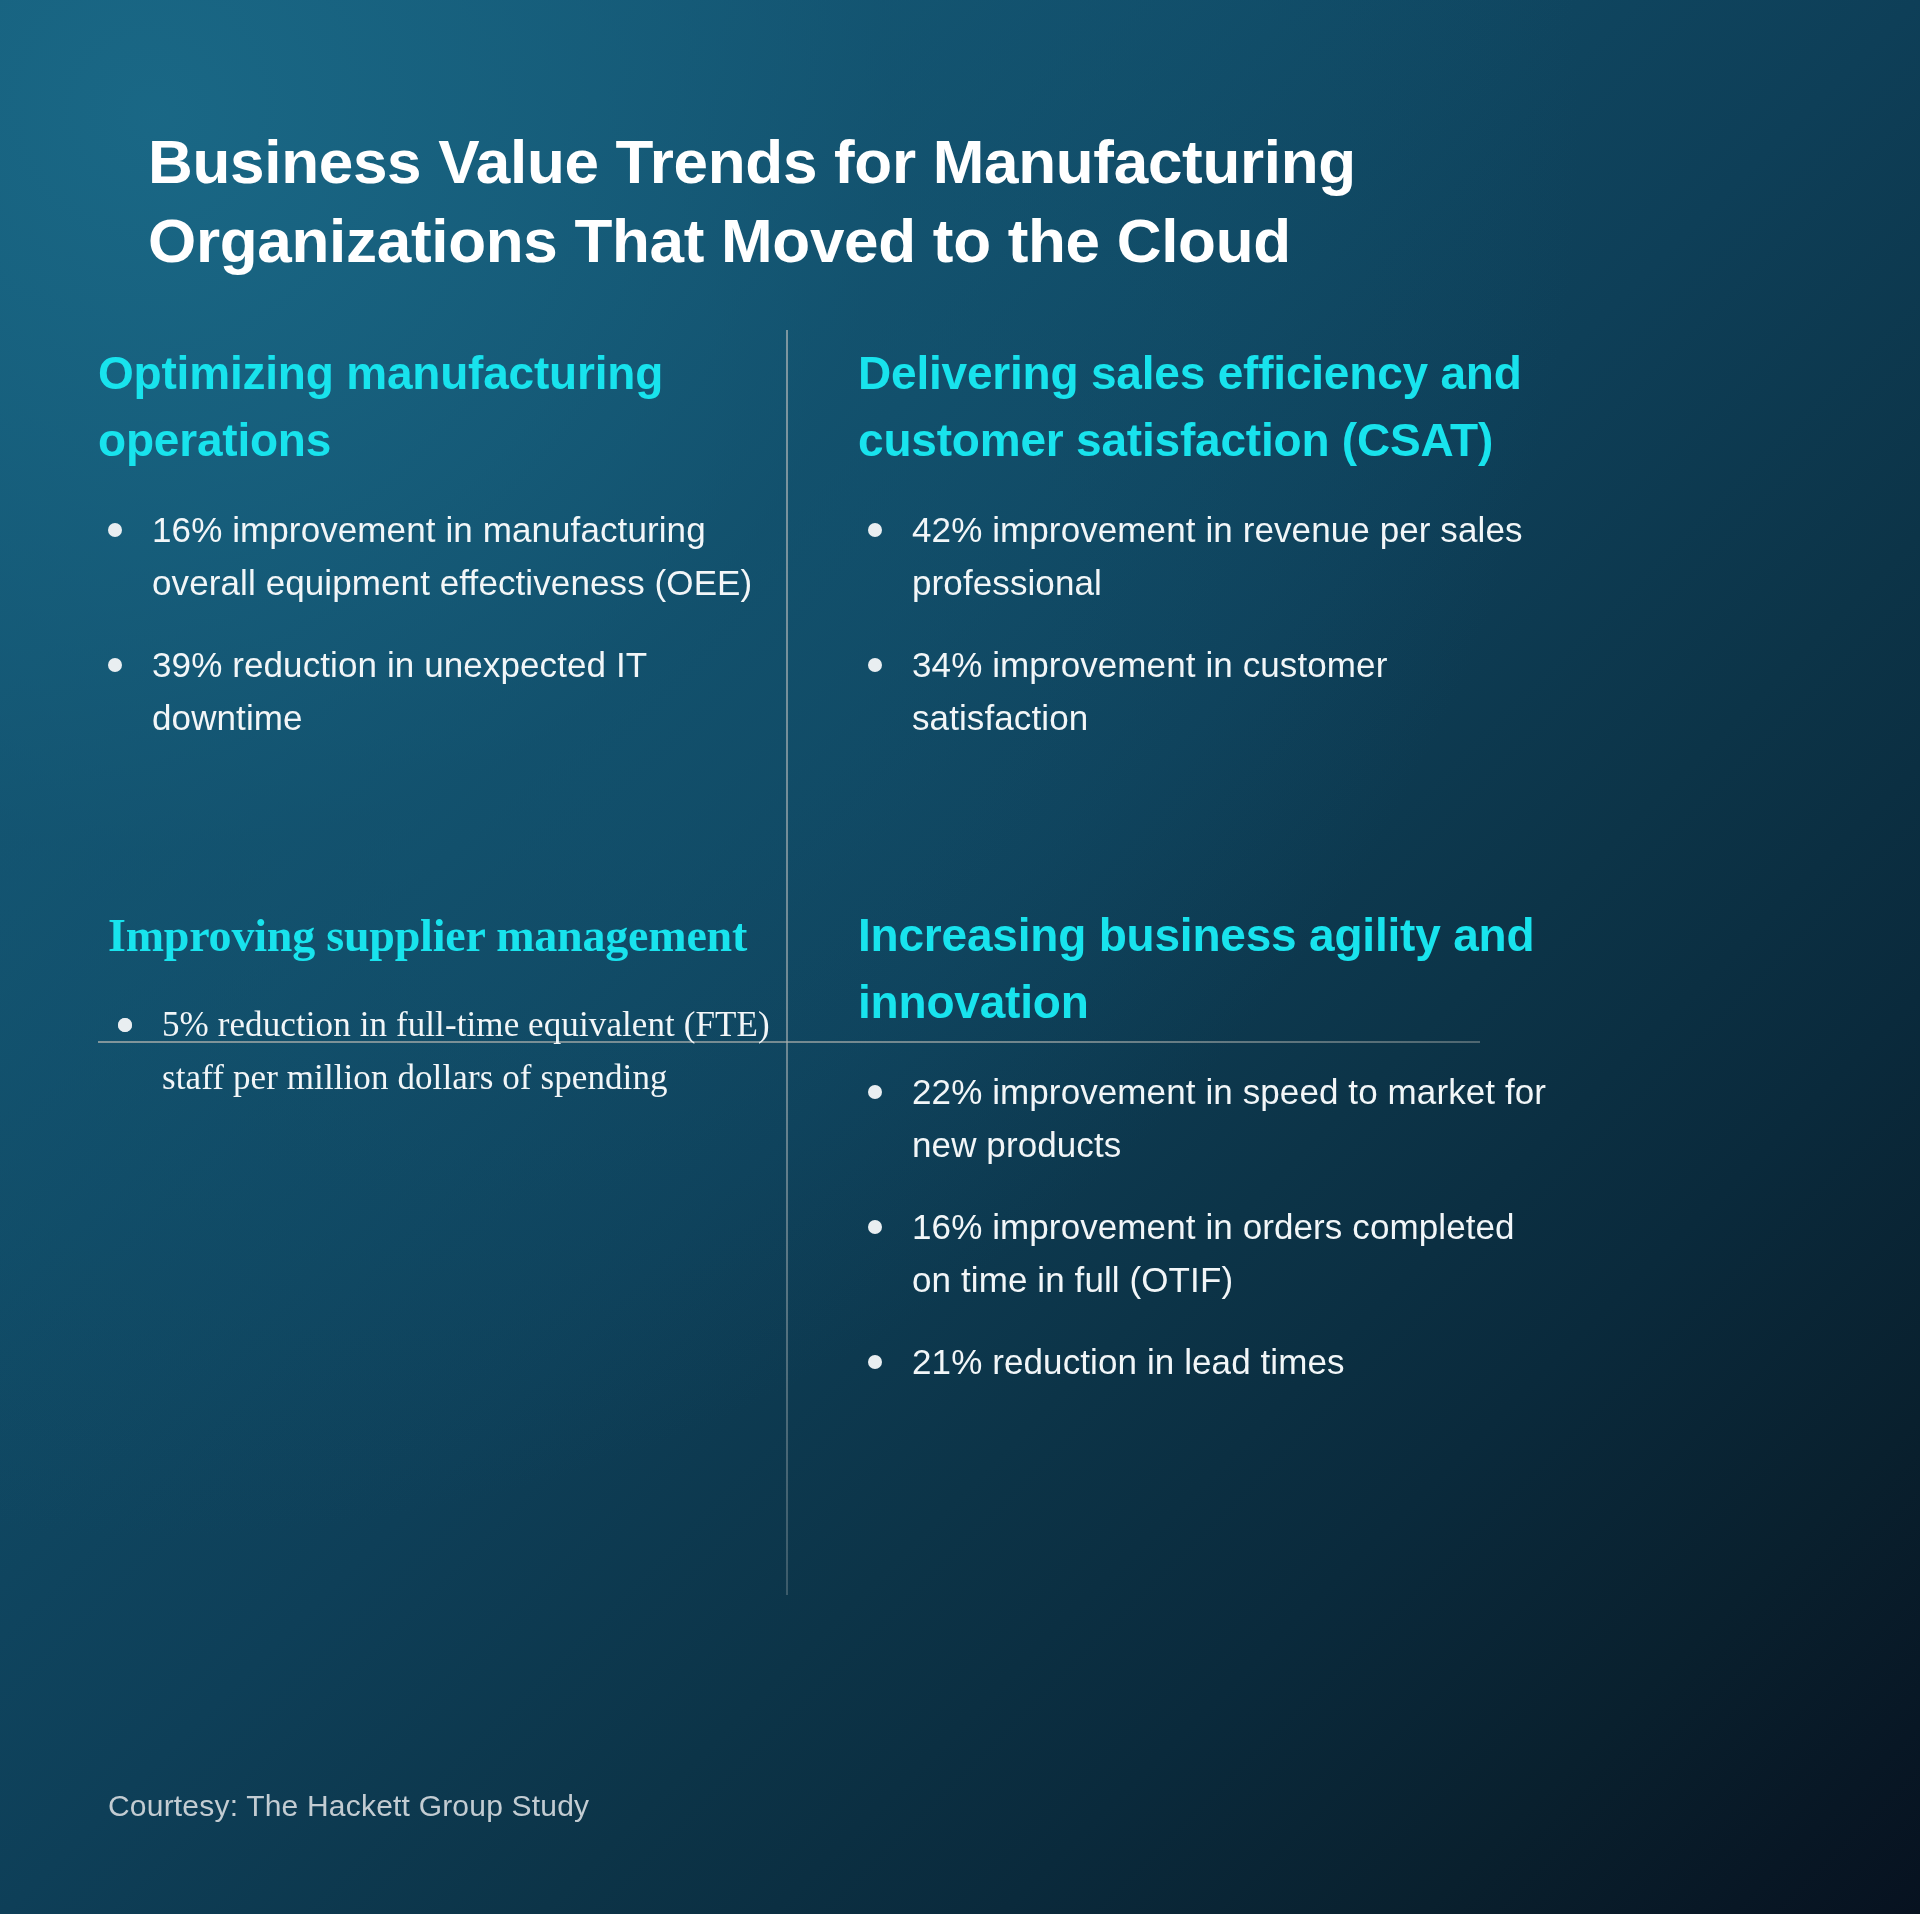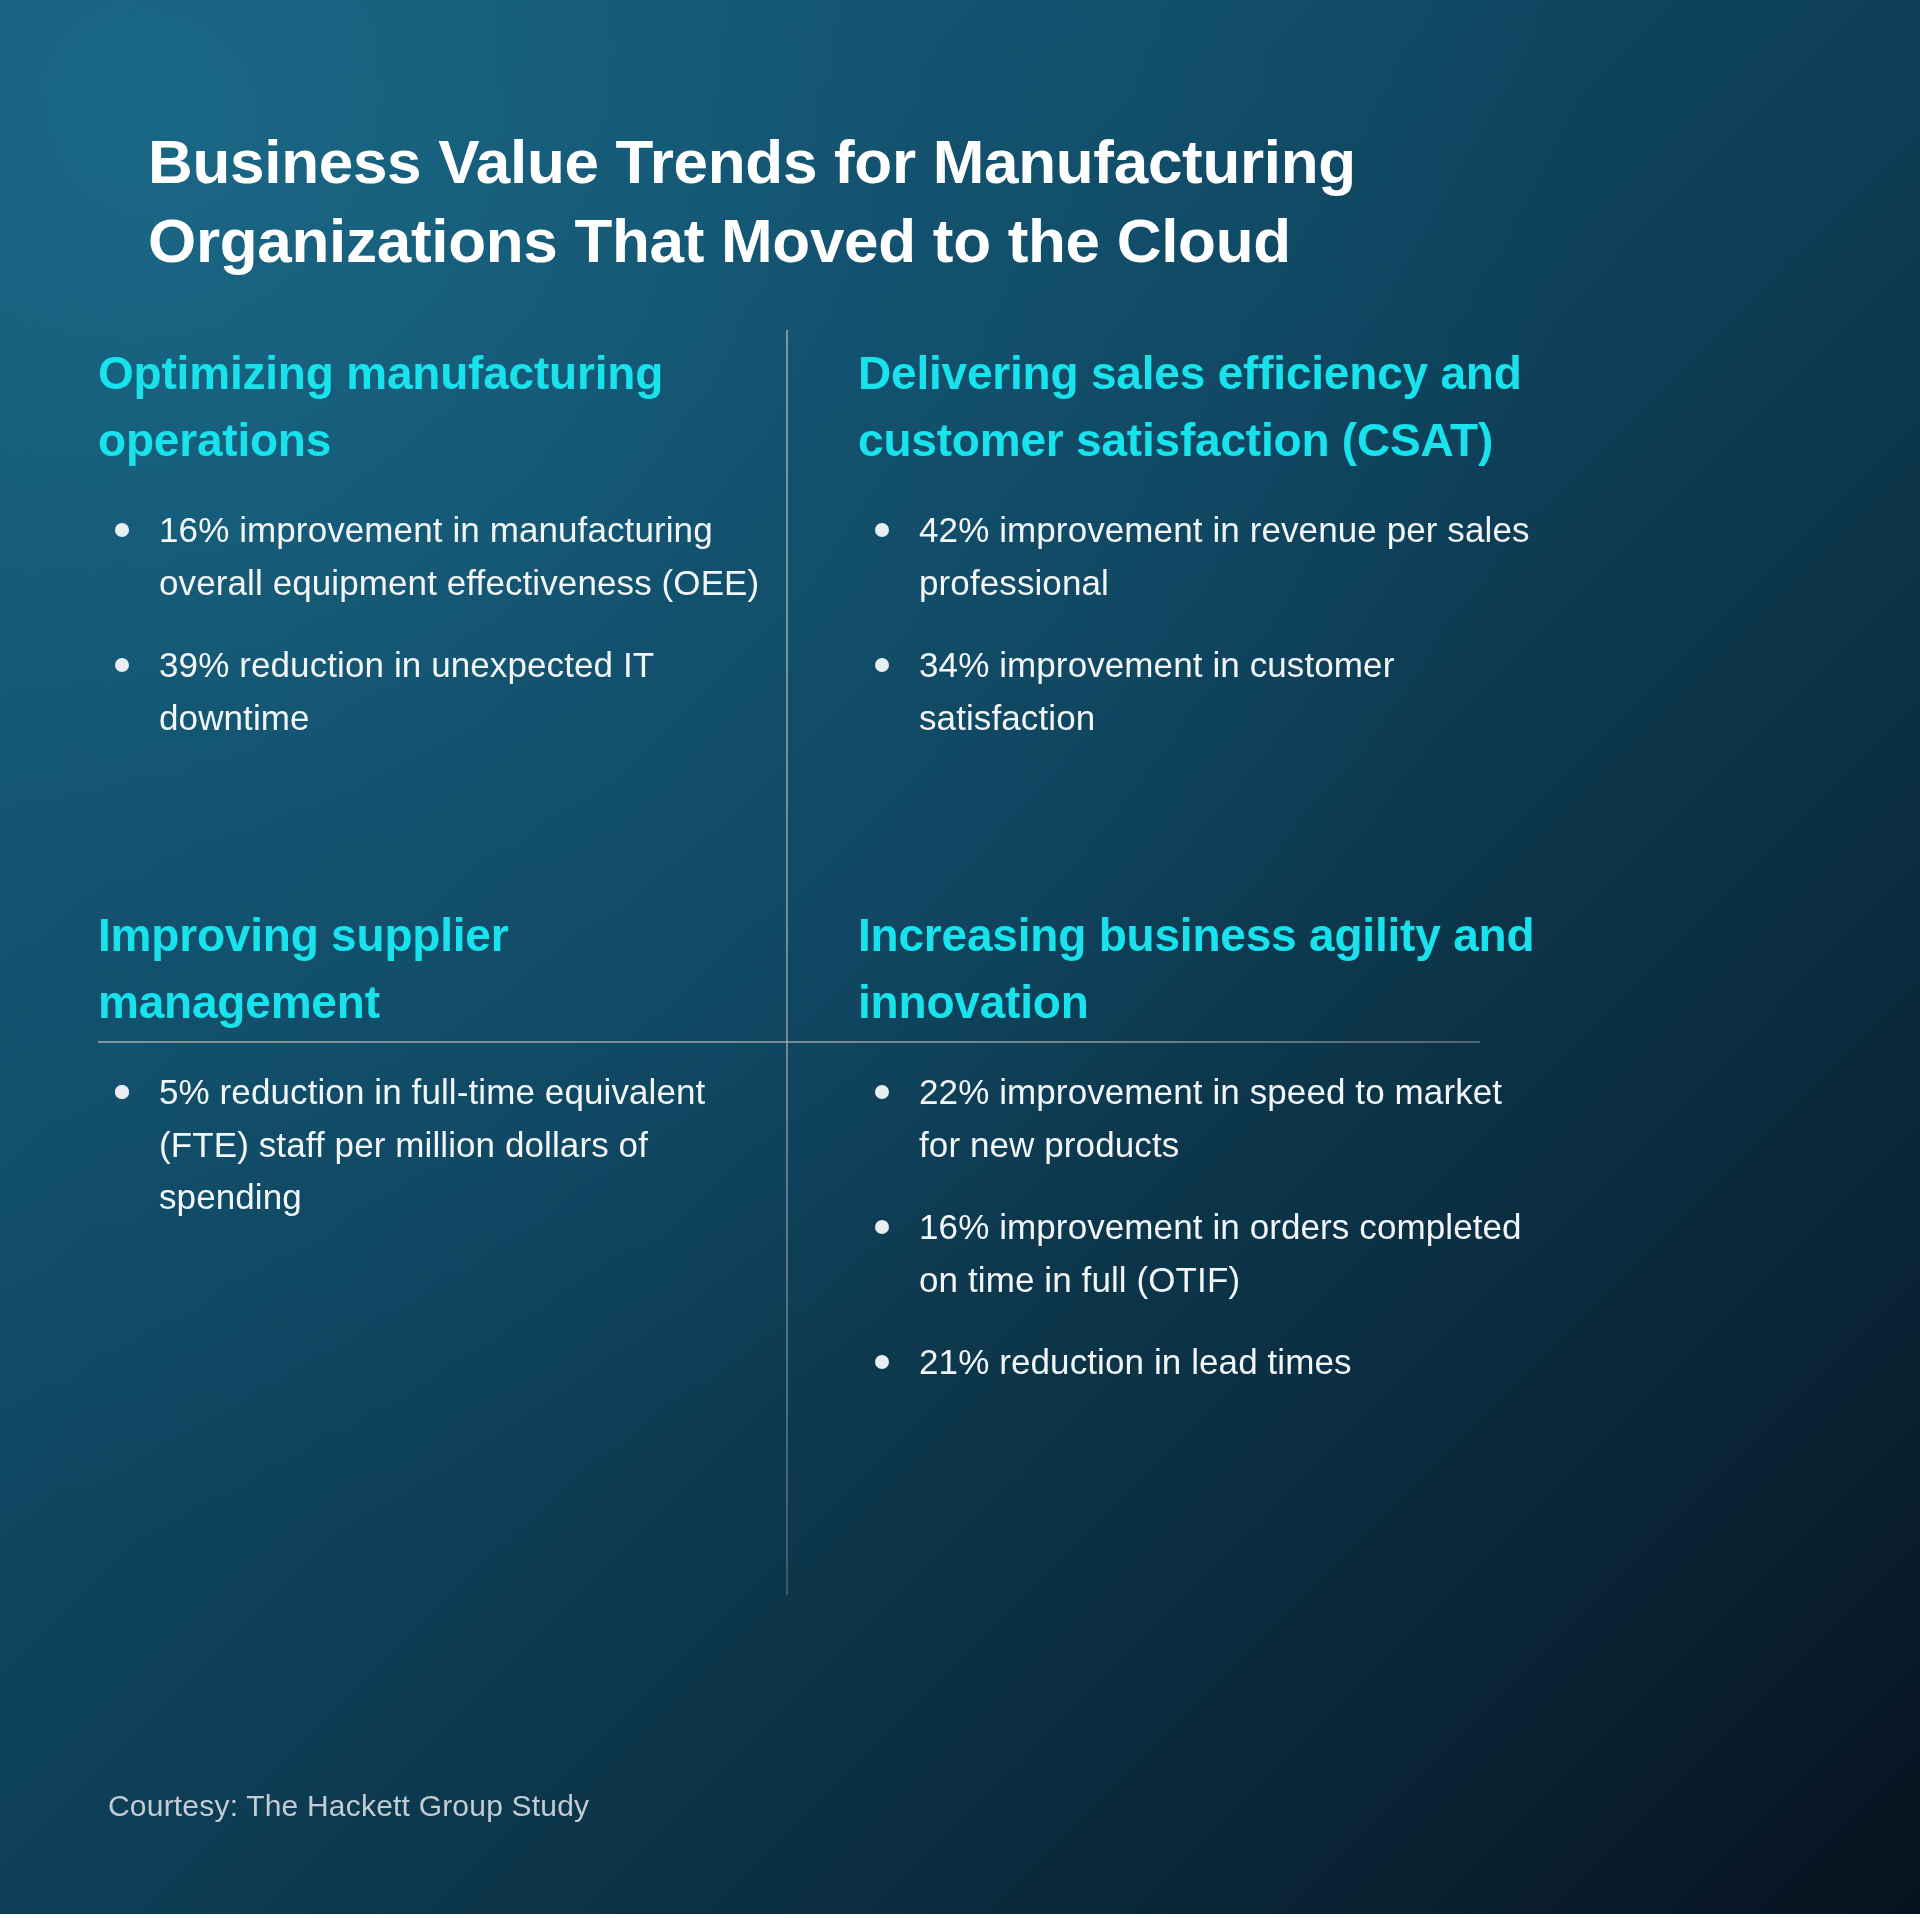--- a/index.html
+++ b/index.html
@@ -44,35 +44,35 @@
     width: 1700px;
     height: 1300px;
   }
 
   .quadrant {
     position: absolute;
     box-sizing: border-box;
   }
   .q-tl { left: 0px;   top: 0px;   width: 700px; }
   .q-tr { left: 760px; top: 0px;   width: 700px; }
-  .q-bl { left: 0px;   top: 562px; width: 700px; }
+  .q-bl { left: 10px;   top: 562px; width: 700px; font-family: Liberation Serif, serif; }
   .q-br { left: 760px; top: 562px; width: 700px; }
 
   .q-heading {
     color: #18e3ed;
     font-size: 46px;
     font-weight: bold;
     line-height: 1.46;
     margin: 0 0 30px 0;
     letter-spacing: -0.2px;
   }
 
   .bullets {
     list-style: none;
-    margin: 11px;
+    margin: 4px;
     padding: 0;
   }
   .bullet {
     position: relative;
     padding-left: 50px;
     margin-bottom: 30px;
     color: #f2f6f8;
     font-size: 35px;
     line-height: 1.5;
     letter-spacing: 0.1px;

